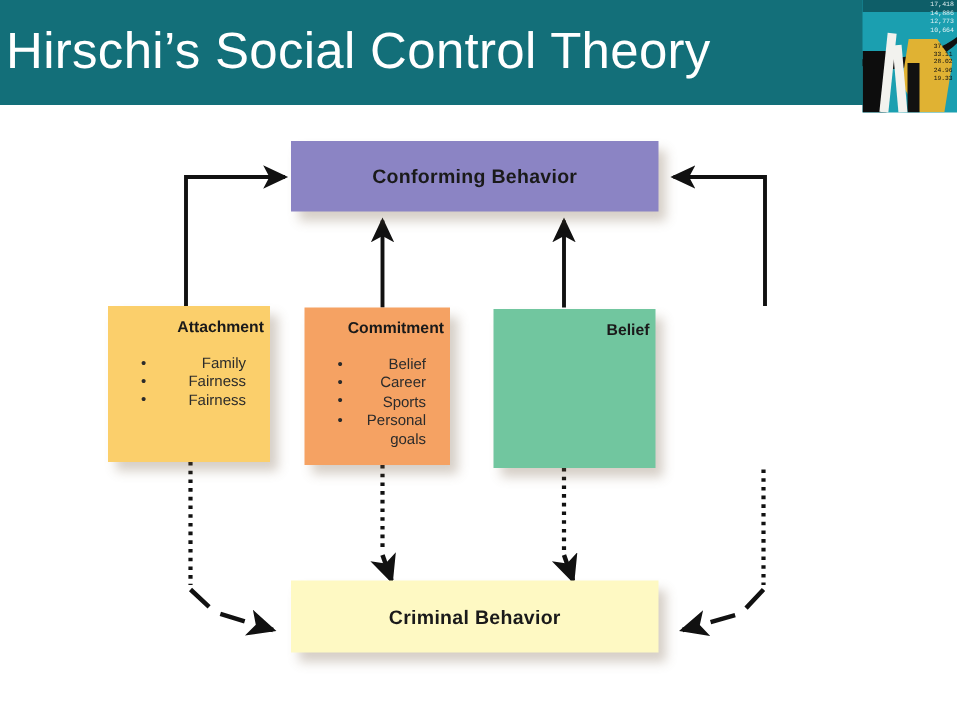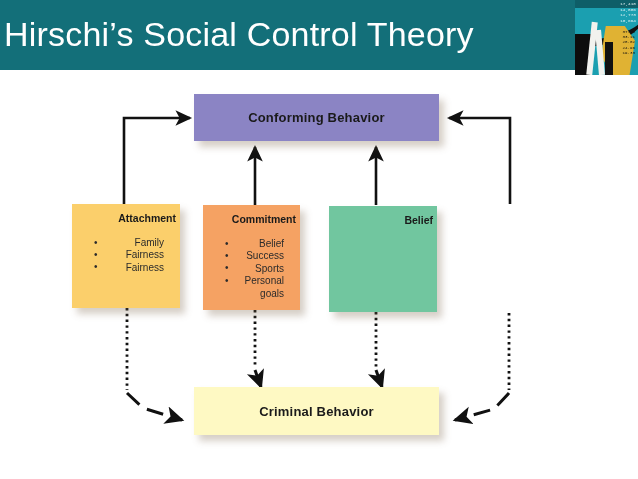--- a/index.html
+++ b/index.html
@@ -249,21 +249,21 @@
         <li>Fairness</li>
       </ul>
     </div>
   </div>
 
   <div class="box" style="left:203px; top:205px; width:97px; height:105px; background:#f5a263;">
     <div class="box-inner">
       <div class="bond-head">Commitment</div>
       <ul class="bond-list">
         <li>Belief</li>
-        <li>Success</li>
+        <li>Career</li>
         <li>Sports</li>
         <li>Personal goals</li>
       </ul>
     </div>
   </div>
 
   <div class="box" style="left:329px; top:206px; width:108px; height:106px; background:#71c69f;">
     <div class="box-inner">
       <div class="bond-head">Belief</div>
     </div>

